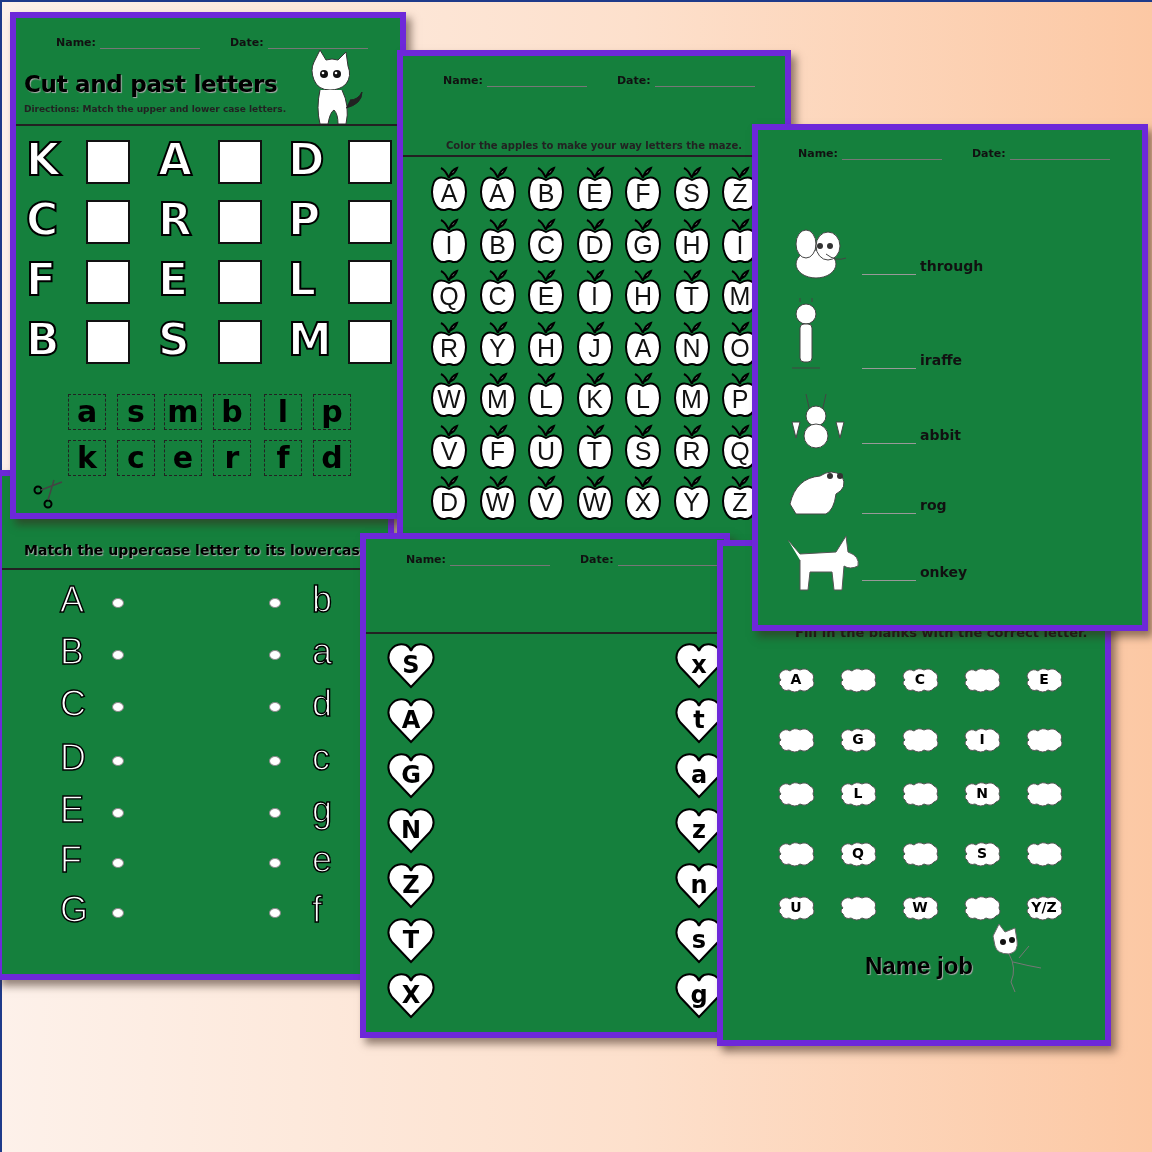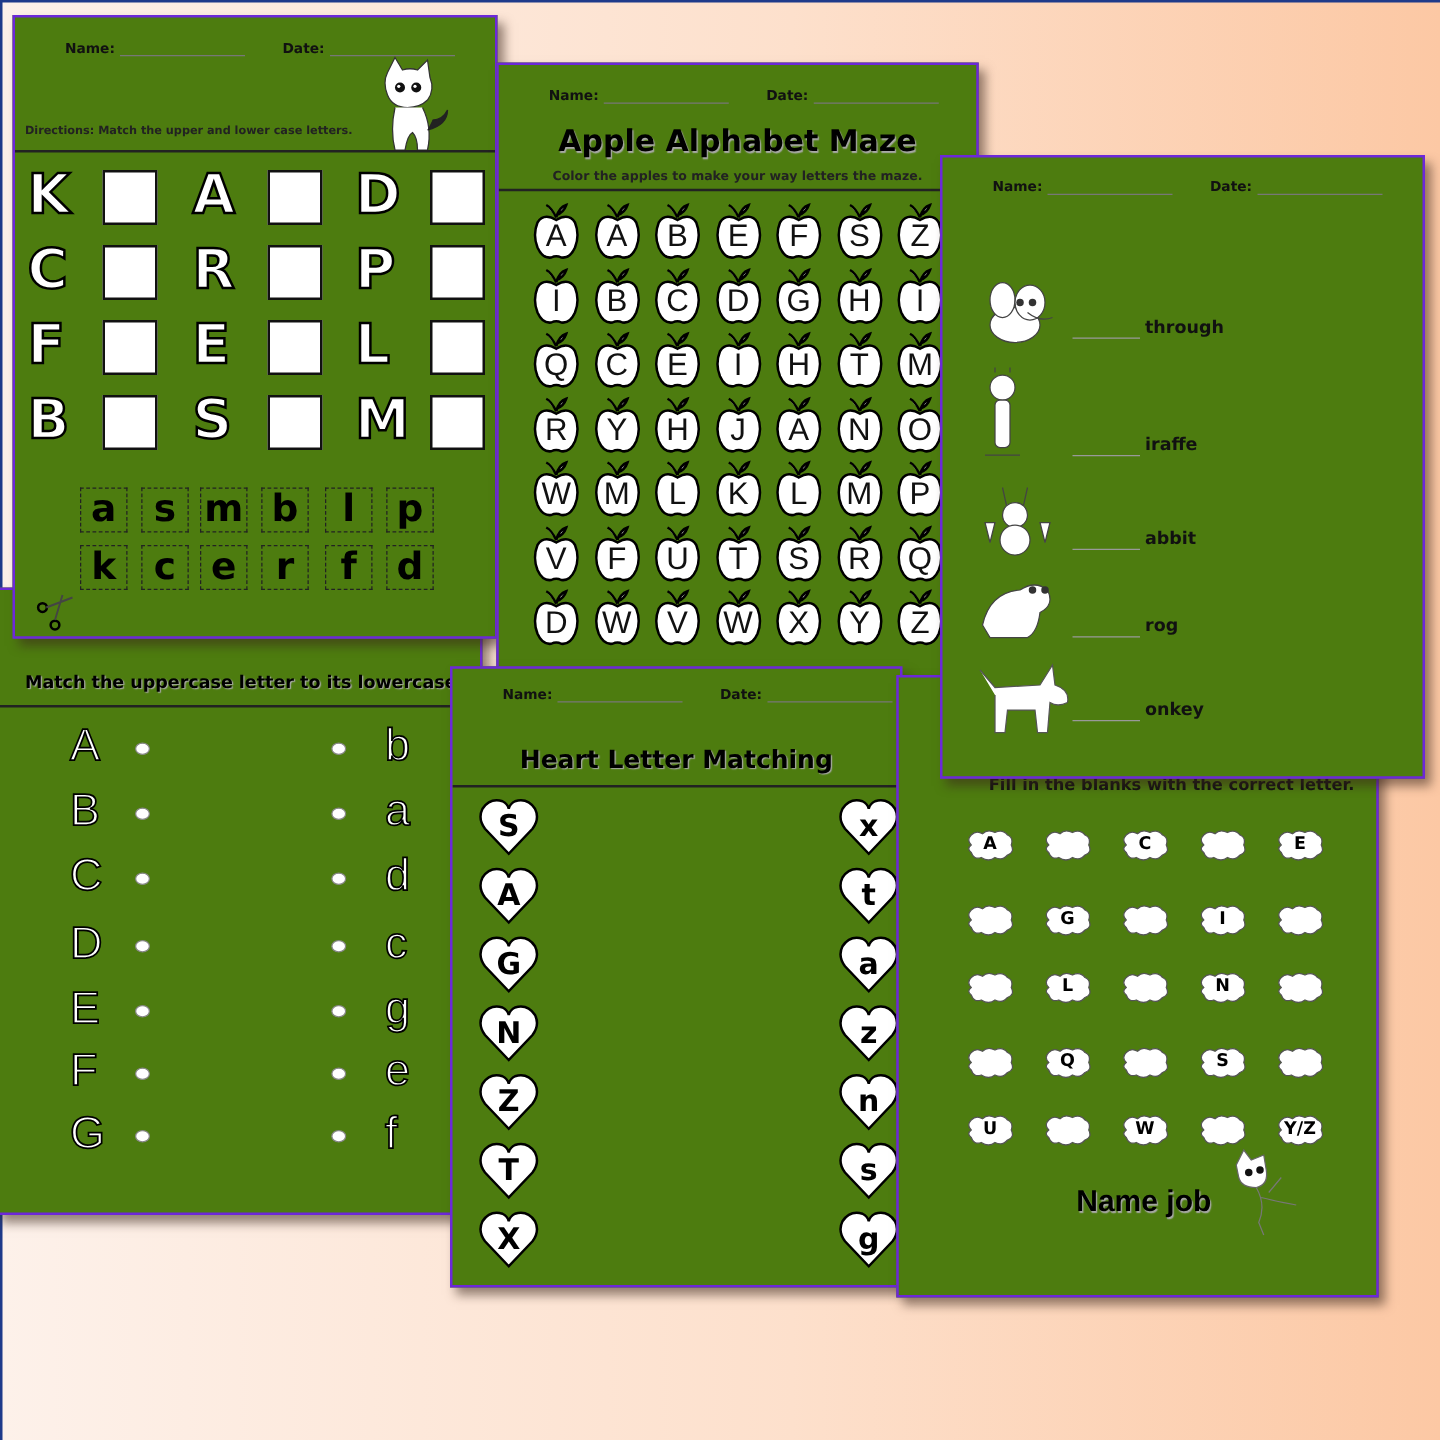--- a/index.html
+++ b/index.html
@@ -3,21 +3,21 @@
 <meta charset="utf-8">
 <style>
   html, body { margin:0; padding:0; }
   body {
     width:1152px; height:1152px; position:relative; overflow:hidden;
     background: linear-gradient(90deg, #fdf1ea 0%, #fde0cc 55%, #fcc8a4 100%);
     font-family: "DejaVu Sans", sans-serif;
   }
   .frame { position:absolute; inset:0; border-left:2px solid #1e3a8a; border-top:2px solid #1e3a8a; pointer-events:none; }
   .sheet {
-    position:absolute; background:#4d7c0f; border:2px solid #6d28d9;
+    position:absolute; background:#15803d; border:6px solid #6d28d9;
     box-shadow: 5px 6px 8px rgba(60,40,30,0.55);
     overflow:hidden;
   }
   .namedate { position:absolute; font-weight:bold; font-size:11px; color:#111; display:flex; gap:30px; }
   .namedate .fld { display:flex; align-items:flex-end; gap:4px; }
   .namedate .line { display:inline-block; width:100px; border-bottom:1px solid #777; height:10px; }
   .bold-title { font-weight:bold; color:#000; text-shadow:1px 1px 1px #aaa; }
   .rule { position:absolute; left:0; right:0; border-top:2px solid #222; }
 
   
@@ -114,20 +114,21 @@
   <div class="namedate" style="left:40px; top:18px;">
     <span class="fld">
         <span>Name:</span>
         <span class="line"></span>
       </span>
     <span class="fld">
         <span>Date:</span>
         <span class="line"></span>
       </span>
   </div>
+  <div class="bold-title" style="position:absolute; left:8px; top:53px; font-size:23px; letter-spacing:-0.3px;">Cut and past letters</div>
   <div style="position:absolute; left:8px; top:86px; font-size:9px; font-weight:bold; color:#222;">Directions: Match the upper and lower case letters.</div>
 
   <svg style="position:absolute; left:290px; top:30px;" width="62" height="80" viewBox="0 0 62 80">
     <path d="M8 14 L14 2 L20 12 Q26 10 32 12 L40 4 L42 18 Q46 28 40 36 Q34 42 24 42 Q12 42 8 32 Q4 22 8 14 Z" fill="#fff" stroke="#333" stroke-width="1"></path>
     <circle cx="18" cy="26" r="4" fill="#111"></circle>
       <circle cx="31" cy="26" r="4" fill="#111"></circle>
     <circle cx="17" cy="25" r="1.3" fill="#fff"></circle>
       <circle cx="30" cy="25" r="1.3" fill="#fff"></circle>
     <path d="M14 42 Q10 60 14 76 L22 76 Q24 64 28 62 Q32 66 32 76 L40 76 Q44 58 36 42" fill="#fff" stroke="#333" stroke-width="1"></path>
     <path d="M40 60 Q56 56 56 44 Q52 52 44 52" fill="#222" stroke="#222" stroke-width="1"></path>
@@ -184,21 +185,20 @@
   <div class="namedate" style="left:40px; top:18px;">
     <span class="fld">
         <span>Name:</span>
         <span class="line"></span>
       </span>
     <span class="fld">
         <span>Date:</span>
         <span class="line"></span>
       </span>
   </div>
-  <div class="bold-title" style="position:absolute; left:0; right:0; top:47px; text-align:center; font-size:24px;">Apple Alphabet Maze</div>
   <div style="position:absolute; left:0; right:0; top:84px; text-align:center; font-size:10px; font-weight:bold; color:#222;">Color the apples to make your way letters the maze.</div>
   <div class="rule" style="top:99px;"></div>
   <div id="apple-grid">
       <div class="apple" style="left:26px; top:108px;">
         <svg width="40" height="48" viewBox="0 0 40 48">
           <path d="M20 14 Q16 6 12 4 M20 14 Q22 6 28 4 Q26 10 20 12" stroke="#000" stroke-width="2" fill="#fff"></path>
           <path d="M20 16 Q10 10 5 18 Q1 28 5 38 Q9 47 16 46 Q20 44 24 46 Q31 47 35 38 Q39 28 35 18 Q30 10 20 16 Z" fill="#fff" stroke="#000" stroke-width="2"></path>
         </svg>
         <span>A</span>
       </div>
@@ -545,21 +545,20 @@
   <div class="namedate" style="left:40px; top:14px;">
     <span class="fld">
         <span>Name:</span>
         <span class="line"></span>
       </span>
     <span class="fld">
         <span>Date:</span>
         <span class="line"></span>
       </span>
   </div>
-  <div class="bold-title" style="position:absolute; left:0; right:0; top:60px; text-align:center; font-size:20px;">Heart Letter Matching</div>
   <div class="rule" style="top:93px;"></div>
   <div id="heart-left">
       <div class="heart" style="left:20px; top:102px;">
         <svg width="50" height="48" viewBox="0 0 50 48">
           <path d="M25 46 L6 26 Q0 18 4 10 Q10 1 20 4 Q24 6 25 10 Q26 6 30 4 Q40 1 46 10 Q50 18 44 26 Z" fill="#fff" stroke="#000" stroke-width="2"></path>
         </svg>
         <span>S</span>
       </div>
       <div class="heart" style="left:20px; top:157px;">
         <svg width="50" height="48" viewBox="0 0 50 48">

